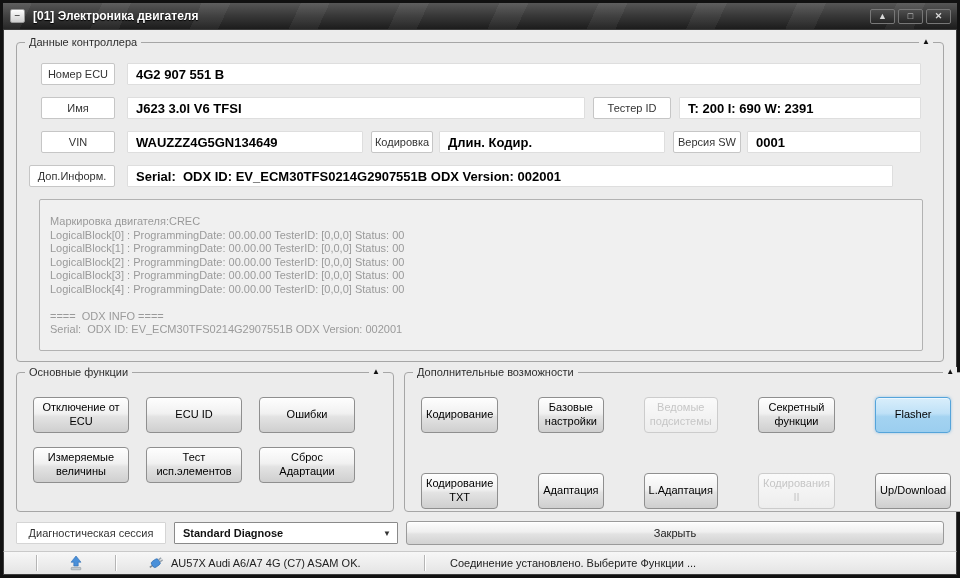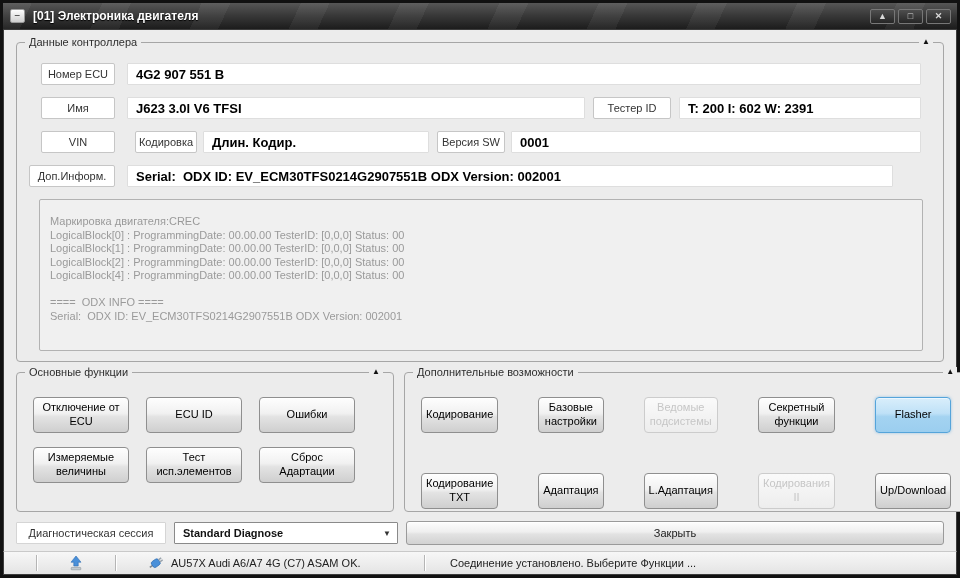--- a/index.html
+++ b/index.html
@@ -176,26 +176,27 @@
         <div class="fvalue grow">4G2 907 551 B</div>
       </div>
 
       <div class="frow">
         <div class="flabel">Имя</div>
         <div class="gap12"></div>
         <div class="fvalue" style="width:458px;">J623 3.0l V6 TFSI</div>
         <div class="gap8"></div>
         <div class="flabel" style="width:78px;font-weight:normal;">Тестер ID</div>
         <div class="gap8"></div>
-        <div class="fvalue grow">T: 200 I: 602 W: 2391</div>
+        <div class="fvalue grow">T: 200 I: 690 W: 2391</div>
       </div>
 
       <div class="frow">
         <div class="flabel">VIN</div>
         <div class="gap12"></div>
+        <div class="fvalue" style="width:236px;">WAUZZZ4G5GN134649</div>
         <div class="gap8"></div>
         <div class="flabel" style="width:62px;">Кодировка</div>
         <div class="gap6"></div>
         <div class="fvalue" style="width:226px;">Длин. Кодир.</div>
         <div class="gap8"></div>
         <div class="flabel" style="width:68px;">Версия SW</div>
         <div class="gap6"></div>
         <div class="fvalue grow">0001</div>
       </div>
 
@@ -203,20 +204,21 @@
         <div class="flabel" style="width:86px;">Доп.Информ.</div>
         <div class="gap12"></div>
         <div class="fvalue grow" style="margin-right:28px;">Serial:  ODX ID: EV_ECM30TFS0214G2907551B ODX Version: 002001</div>
       </div>
 
       <div class="infobox" style="margin-left:-2px;margin-right:-2px;">
         <div class="infoline">Маркировка двигателя:CREC</div>
         <div class="infoline">LogicalBlock[0] : ProgrammingDate: 00.00.00 TesterID: [0,0,0] Status: 00</div>
         <div class="infoline">LogicalBlock[1] : ProgrammingDate: 00.00.00 TesterID: [0,0,0] Status: 00</div>
         <div class="infoline">LogicalBlock[2] : ProgrammingDate: 00.00.00 TesterID: [0,0,0] Status: 00</div>
+        <div class="infoline">LogicalBlock[3] : ProgrammingDate: 00.00.00 TesterID: [0,0,0] Status: 00</div>
         <div class="infoline">LogicalBlock[4] : ProgrammingDate: 00.00.00 TesterID: [0,0,0] Status: 00</div>
         <div class="infoline">&nbsp;</div>
         <div class="infoline">====  ODX INFO ====</div>
         <div class="infoline">Serial:  ODX ID: EV_ECM30TFS0214G2907551B ODX Version: 002001</div>
       </div>
     </div>
 
     <div class="groupsrow">
 
       <div class="group gbasic">

